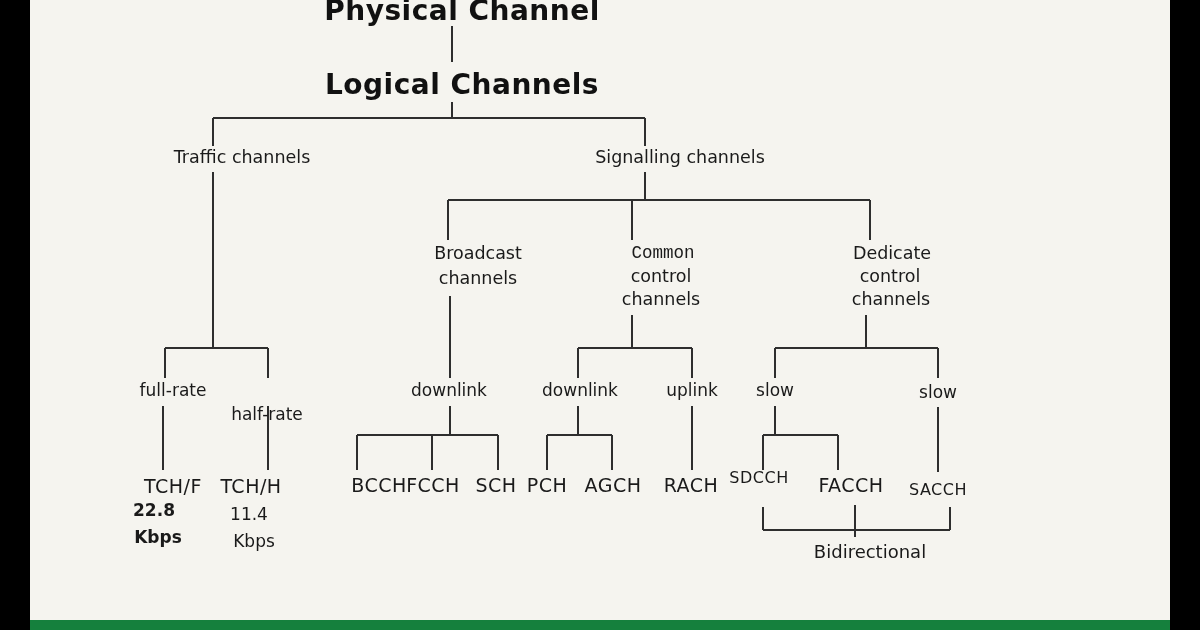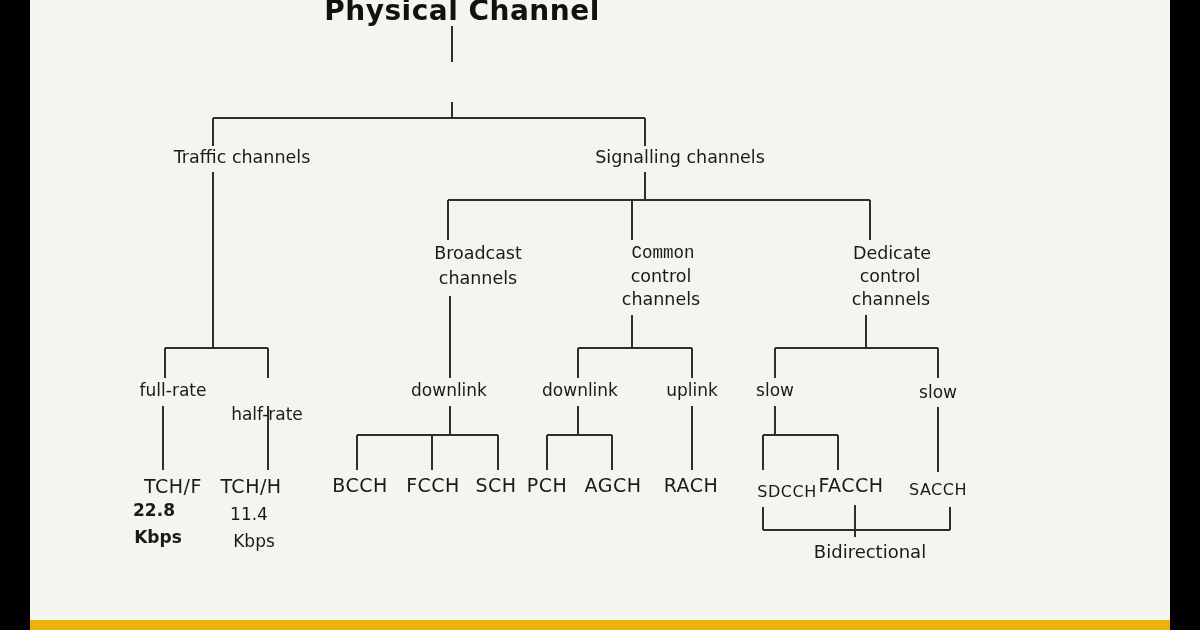--- a/index.html
+++ b/index.html
@@ -1,20 +1,20 @@
 <!DOCTYPE html>
 <html><head>
 <meta charset="utf-8">
 <style>
   html, body { margin: 0; padding: 0; background: #000; }
   .page {
     position: relative;
     width: 1200px;
     height: 630px;
-    background: #eab308;
+    background: #15803d;
     overflow: hidden;
     font-family: "DejaVu Sans", "Liberation Sans", sans-serif;
     color: #1a1a1a;
   }
   .canvas {
     position: absolute;
     left: 30px;
     top: 0;
     width: 1140px;
     height: 620px;
@@ -112,53 +112,54 @@
     </g>
     <g>
       <line x1="763" y1="507" x2="763" y2="530"></line>
       <line x1="855" y1="505" x2="855" y2="537"></line>
       <line x1="950" y1="507" x2="950" y2="530"></line>
       <line x1="763" y1="530" x2="950" y2="530"></line>
     </g>
   </svg>
 
   <div class="lbl h1" style="left:462px; top:-6px;">Physical Channel</div>
+  <div class="lbl h1" style="left:462px; top:68px;">Logical Channels</div>
 
   <div class="lbl mid" style="left:214px; top:147px;">Traffic channels</div>
   <div class="lbl mid" style="left:652px; top:147px;">Signalling channels</div>
 
   <div class="lbl" style="left:164px; top:380px;margin-left:9px;">full-rate</div>
   <div class="lbl" style="left:267px; top:404px;">half-rate</div>
   <div class="lbl leaf" style="left:173px; top:475px;">TCH/F</div>
   <div class="lbl bold" style="left:154px; top:500px;">22.8</div>
   <div class="lbl bold" style="left:158px; top:527px;">Kbps</div>
   <div class="lbl leaf" style="left:251px; top:475px;">TCH/H</div>
   <div class="lbl" style="left:249px; top:504px;">11.4</div>
   <div class="lbl" style="left:254px; top:531px;">Kbps</div>
 
   <div class="lbl mid" style="left:450px; top:243px;">Broadcast</div>
   <div class="lbl mid" style="left:450px; top:268px;">channels</div>
   <div class="lbl" style="left:449px; top:380px;">downlink</div>
-  <div class="lbl leaf" style="left:360px; top:474px;">BCCH</div>
+  <div class="lbl leaf" style="left:379px; top:474px;">BCCH</div>
   <div class="lbl leaf" style="left:433px; top:474px;">FCCH</div>
   <div class="lbl leaf" style="left:496px; top:474px;">SCH</div>
 
   <div class="lbl mid" style="left:635px; top:243px;font-family:Liberation Mono, monospace;">Common</div>
   <div class="lbl mid" style="left:633px; top:266px;">control</div>
   <div class="lbl mid" style="left:633px; top:289px;">channels</div>
   <div class="lbl" style="left:580px; top:380px;">downlink</div>
   <div class="lbl" style="left:692px; top:380px;">uplink</div>
   <div class="lbl leaf" style="left:547px; top:474px;">PCH</div>
   <div class="lbl leaf" style="left:613px; top:474px;">AGCH</div>
   <div class="lbl leaf" style="left:691px; top:474px;">RACH</div>
 
   <div class="lbl mid" style="left:864px; top:243px;">Dedicate</div>
   <div class="lbl mid" style="left:862px; top:266px;">control</div>
   <div class="lbl mid" style="left:863px; top:289px;">channels</div>
   <div class="lbl" style="left:775px; top:380px;">slow</div>
   <div class="lbl" style="left:938px; top:382px;">slow</div>
-  <div class="lbl leaf-sm" style="left:759px; top:482px;margin-left:28px;">SDCCH</div>
+  <div class="lbl leaf-sm" style="left:759px; top:468px;">SDCCH</div>
   <div class="lbl leaf" style="left:851px; top:474px;">FACCH</div>
   <div class="lbl leaf-sm" style="left:938px; top:480px;">SACCH</div>
 
   <div class="lbl" style="left:870px; top:541px; font-size:18px;">Bidirectional</div>
 
 </div>
 
 </body></html>

